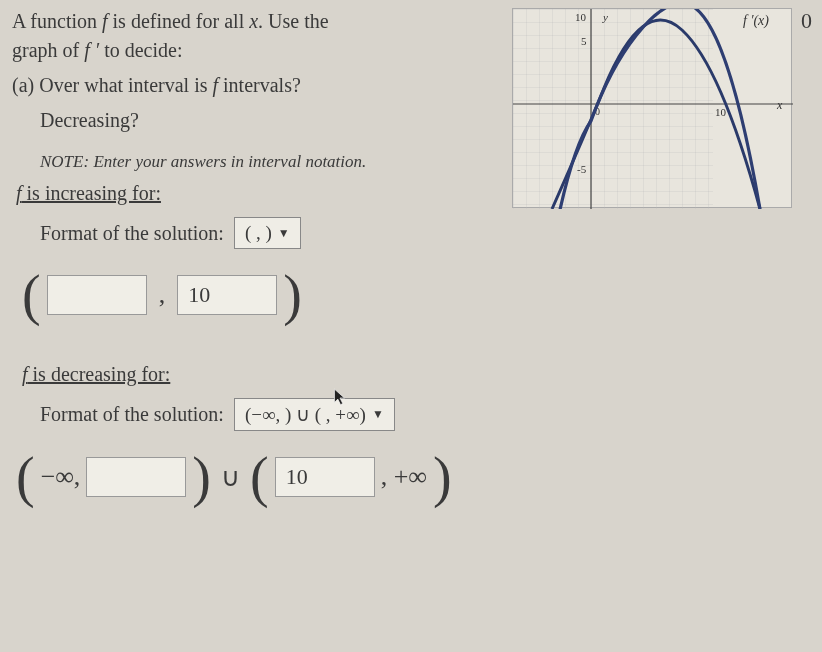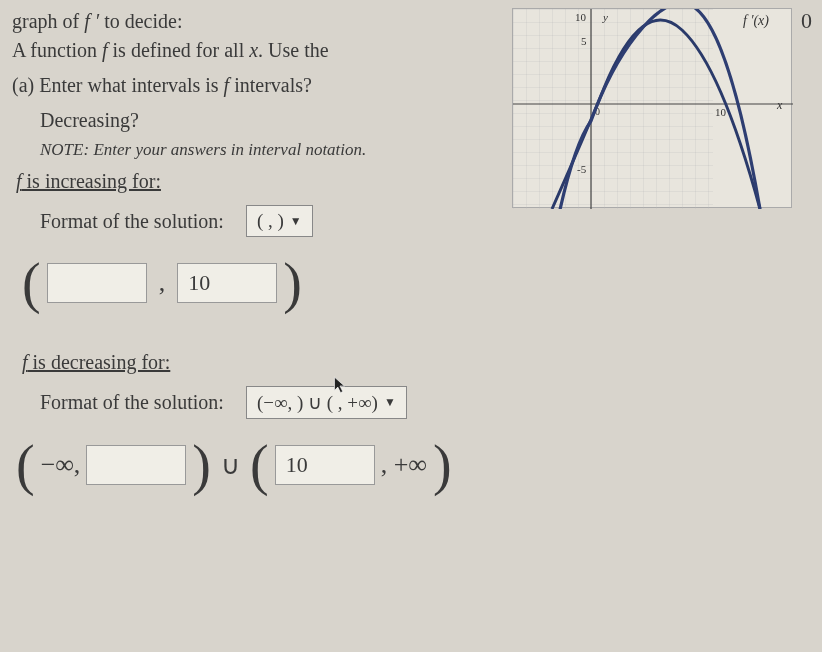--- a/index.html
+++ b/index.html
@@ -43,39 +43,39 @@
       font-size: 20px;
       line-height: 1.35;
       margin-top: 8px;
     }
     .indent {
       margin-left: 28px;
     }
     .note {
       font-style: italic;
       font-size: 17px;
-      margin-top: 6px;
+      margin-top: 18px;
       margin-left: 28px;
     }
     .sub-line {
       font-size: 20px;
       margin-top: 10px;
       text-decoration: underline;
     }
     .math-italic {
       font-style: italic;
       font-family: 'Latin Modern', Georgia, serif;
     }
     .format-row {
       margin-top: 12px;
       margin-left: 28px;
       font-size: 20px;
       display: flex;
       align-items: center;
-      gap: 22px;
+      gap: 10px;
       flex-wrap: wrap;
     }
     .dropdown-box {
       display: inline-flex;
       align-items: center;
       border: 1px solid #888;
       background: #efede6;
       padding: 4px 10px;
       font-family: Georgia, serif;
       font-size: 19px;
@@ -136,29 +136,29 @@
     }
   </style>
 </head>
 <body>
 
 <div class="content">
   <div class="top-right-zero">0</div>
 
   <div class="text-content">
     <div class="prompt-line">
+      <span>A function </span><span class="math-italic">f</span><span> is defined for all </span><span class="math-italic">x</span><span>. Use the</span>
+    </div>
+    <div class="prompt-line">
       <span>graph of </span><span class="math-italic">f ′</span><span> to decide:</span>
-    </div>
-    <div class="prompt-line">
-      <span>A function </span><span class="math-italic">f</span><span> is defined for all </span><span class="math-italic">x</span><span>. Use the</span>
     </div>
 
     <div class="part-a">
       <span>(a)</span>
-      <span>Enter what intervals is </span><span class="math-italic">f</span><span> intervals?</span>
+      <span>Over what interval is </span><span class="math-italic">f</span><span> intervals?</span>
     </div>
     <div class="part-a indent">Decreasing?</div>
     <div class="note">
       <span style="font-style:italic">NOTE: </span><span>Enter your answers in interval notation.</span>
     </div>
 
     <div class="sub-line" style="margin-left:4px">
       <span class="math-italic">f</span><span> is increasing for:</span>
     </div>
 

